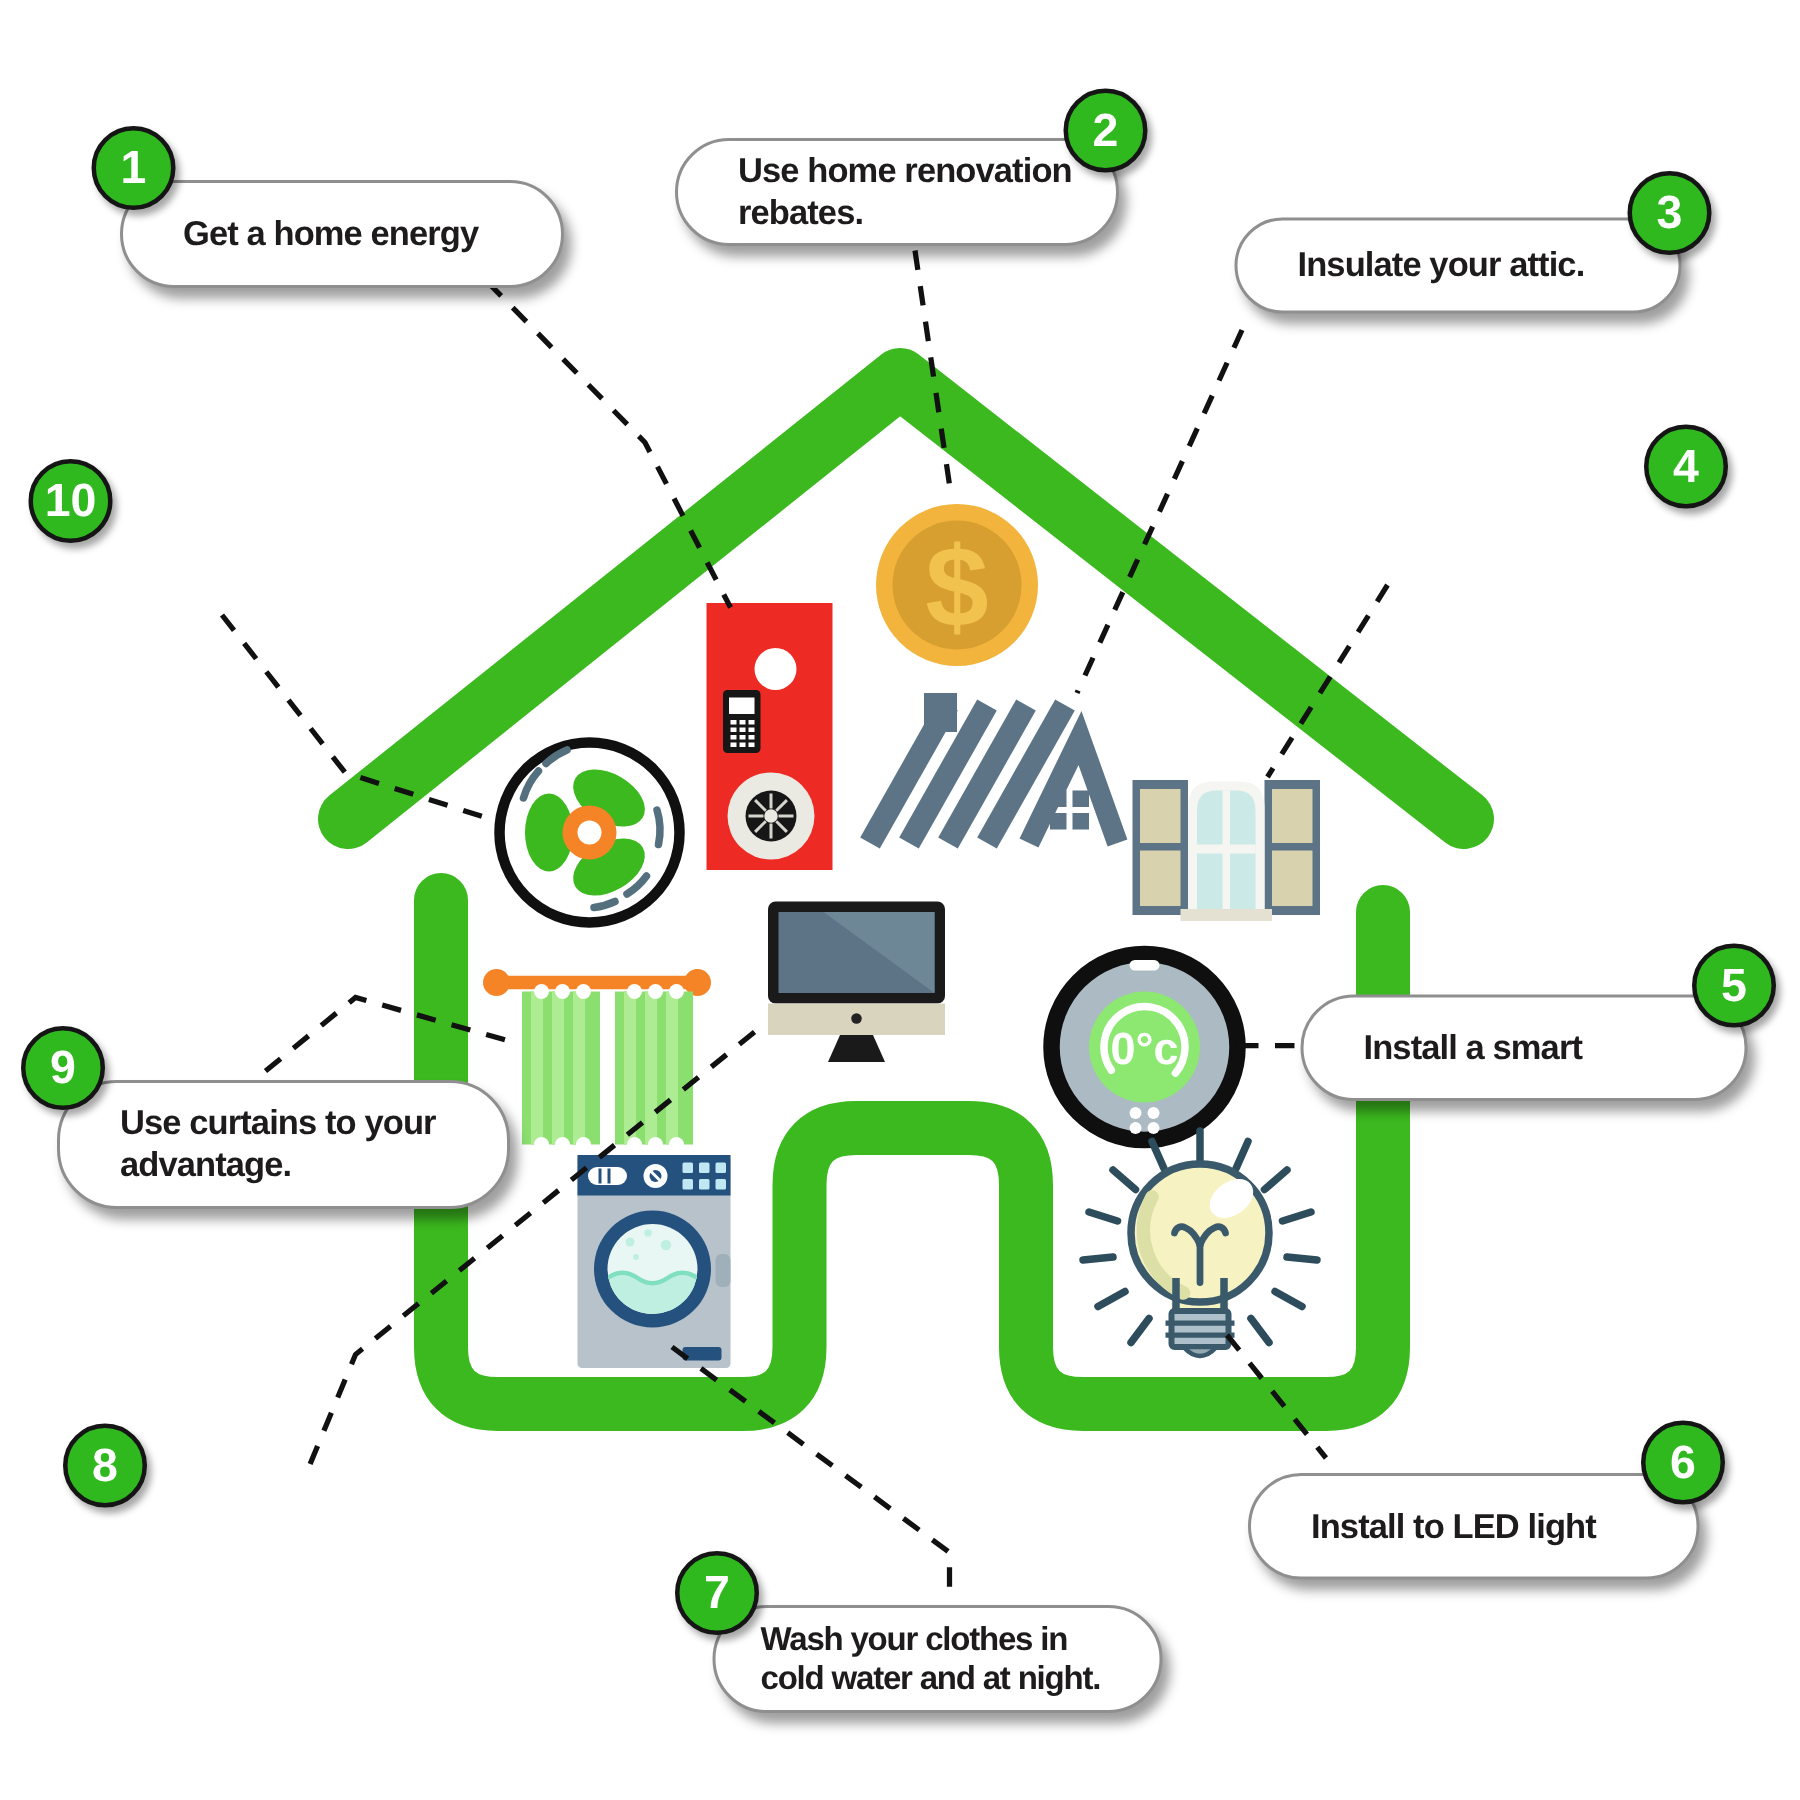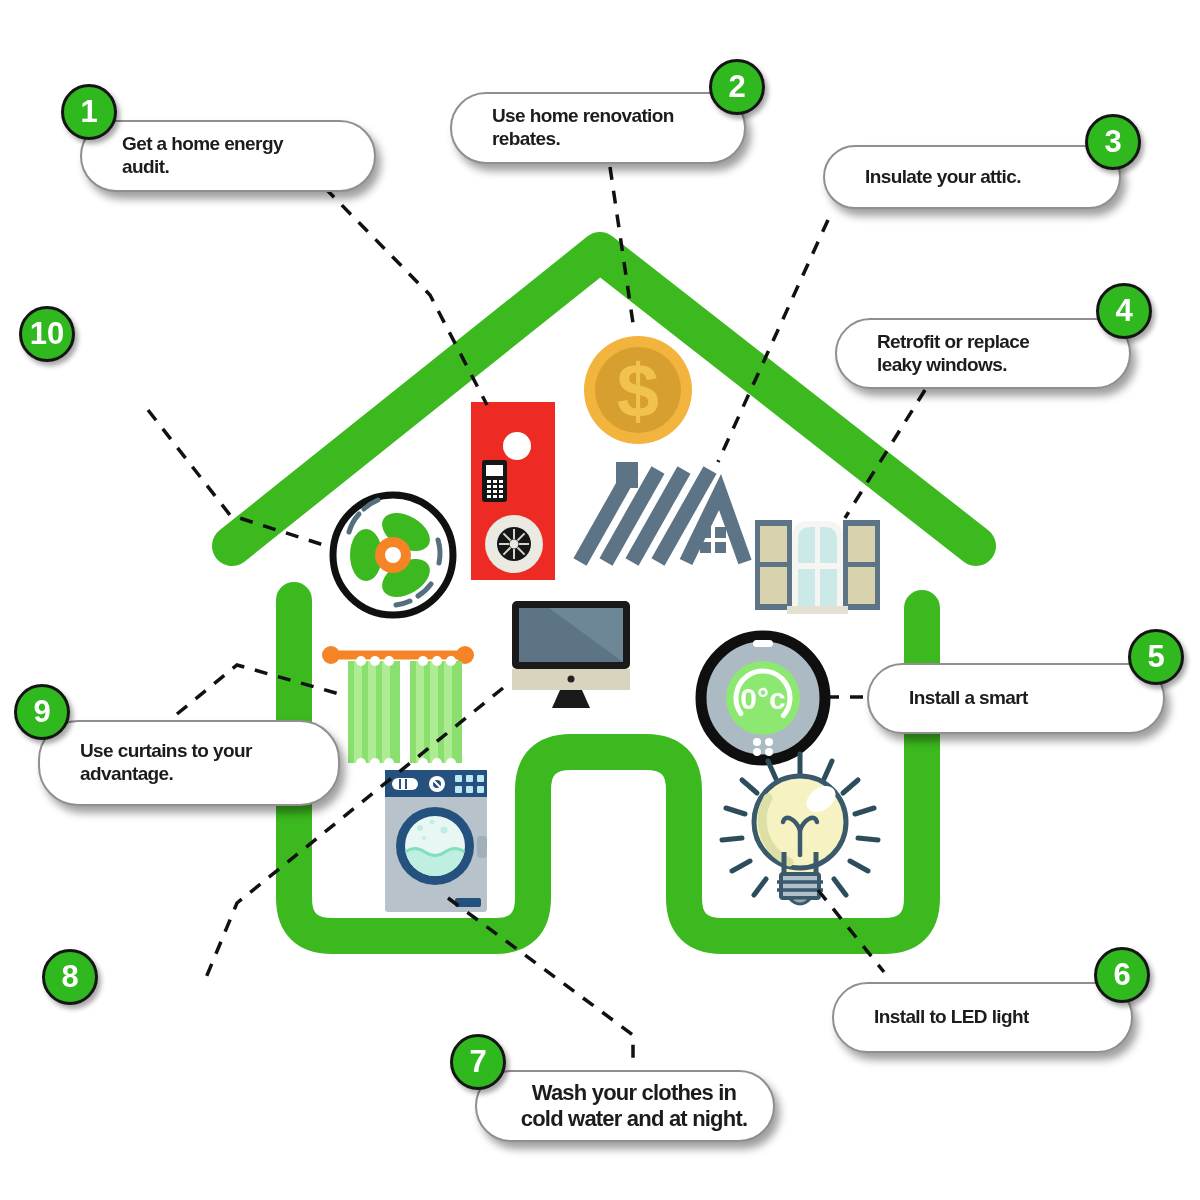--- a/index.html
+++ b/index.html
@@ -3,23 +3,23 @@
 <meta charset="utf-8">
 <title>Infographic</title>
 <style>
   html,body{margin:0;padding:0;background:#fff;}
   .stage{position:relative;width:1200px;height:1200px;background:#ffffff;overflow:hidden;
          font-family:"Liberation Sans",sans-serif;}
   .stage svg{position:absolute;left:0;top:0;}
   .bubble{position:absolute;background:#fff;border:2px solid #8f8f8f;border-radius:40px;
           box-shadow:5px 7px 8px rgba(0,0,0,.38);display:flex;flex-direction:column;
           justify-content:center;padding:2px 12px 2px 40px;box-sizing:border-box;z-index:3;}
-  .bline{font-weight:700;font-size:19px;line-height:1.2;color:#1e1b1c;letter-spacing:-0.6px;
+  .bline{font-weight:700;font-size:23px;line-height:1.2;color:#1e1b1c;letter-spacing:-0.6px;
          white-space:nowrap;font-family:"Liberation Sans",sans-serif;}
-  .bubble.b7{padding-left:30px;text-align:center;}
+  .bubble.b7{padding-left:30px;}
   .bubble.b7 .bline{font-size:22px;letter-spacing:-0.8px;}
   .badge{position:absolute;width:56px;height:56px;border-radius:50%;background:#2FB91F;
          border:3px solid #151515;color:#fff;font-weight:700;font-size:31px;
          display:flex;align-items:center;justify-content:center;box-sizing:border-box;
          box-shadow:3px 4px 5px rgba(0,0,0,.35);z-index:4;font-family:"Liberation Sans",sans-serif;}
 </style>
 </head>
 <body>
 
 <div class="stage">
@@ -244,39 +244,34 @@
     <polyline points="818,890 884,972"></polyline>
     <polyline points="448,898 633,1035 633,1068"></polyline>
     <polyline points="503,688 237,903 203,985"></polyline>
     <polyline points="177,714 237,665 343,695"></polyline>
     <polyline points="148,410 230,515 333,548"></polyline>
   </g>
 </svg>
 
 <div class="bubble" style="left:80px;top:120px;width:296px;height:72px">
   <div class="bline">Get a home energy</div>
-  <div class="bline">audit.</div>
 </div>
 <div class="badge" style="left:61px;top:84px">1</div>
 
 <div class="bubble" style="left:450px;top:92px;width:296px;height:72px">
   <div class="bline">Use home renovation</div>
   <div class="bline">rebates.</div>
 </div>
 <div class="badge" style="left:709px;top:59px">2</div>
 
 <div class="bubble" style="left:823px;top:145px;width:298px;height:64px">
   <div class="bline">Insulate your attic.</div>
 </div>
 <div class="badge" style="left:1085px;top:114px">3</div>
 
-<div class="bubble" style="left:835px;top:318px;width:296px;height:71px">
-  <div class="bline">Retrofit or replace</div>
-  <div class="bline">leaky windows.</div>
-</div>
 <div class="badge" style="left:1096px;top:283px">4</div>
 
 <div class="bubble" style="left:867px;top:663px;width:298px;height:71px">
   <div class="bline">Install a smart</div>
 </div>
 <div class="badge" style="left:1128px;top:629px">5</div>
 
 <div class="bubble" style="left:832px;top:982px;width:301px;height:71px">
   <div class="bline">Install to LED light</div>
 </div>

